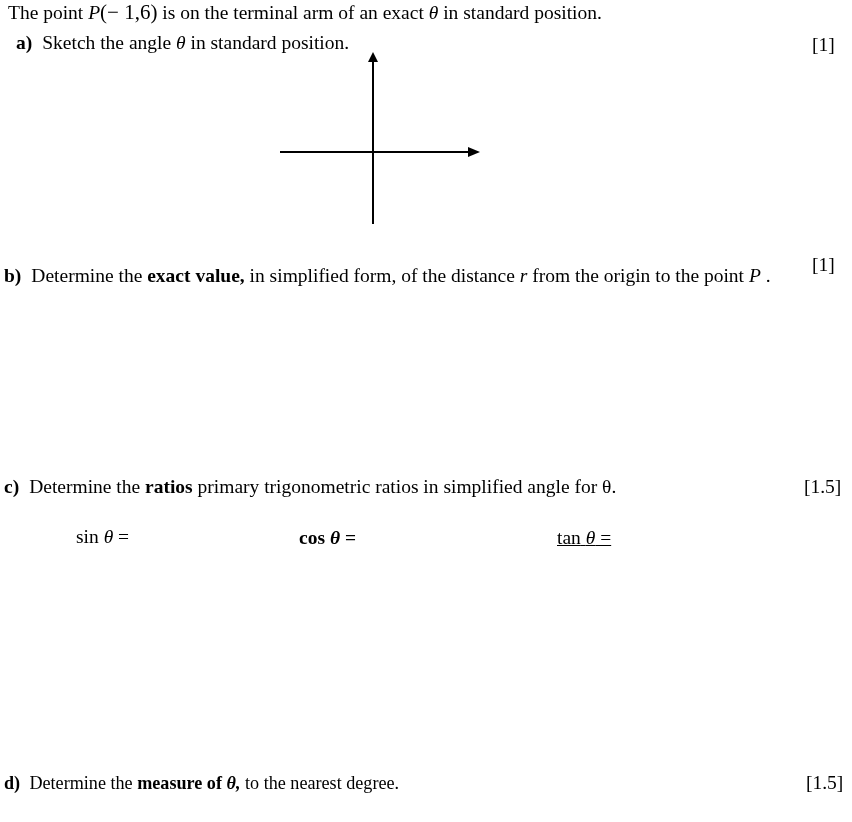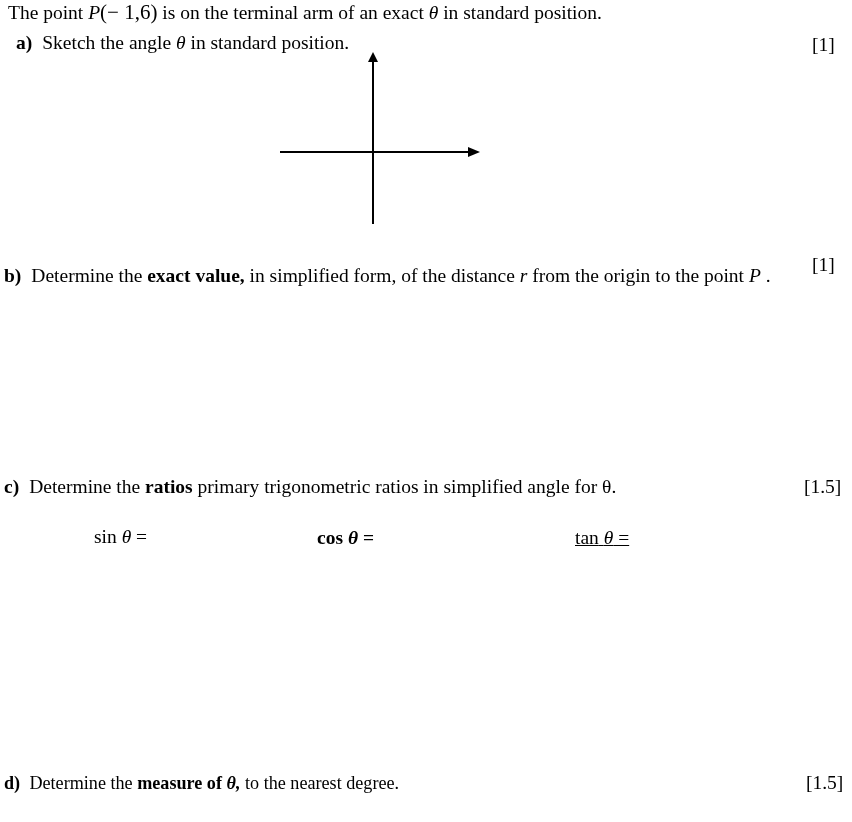--- a/index.html
+++ b/index.html
@@ -8,21 +8,21 @@
       font-family: "Liberation Serif", "DejaVu Serif", serif;
       color: #000; font-size: 19.5px;
     }
     .line { position: absolute; white-space: nowrap; line-height: 24px; }
     .it { font-style: italic; }
     .b { font-weight: bold; }
     .bi { font-weight: bold; font-style: italic; }
     .mark { position: absolute; white-space: nowrap; line-height: 24px; }
     .lbl { font-weight: bold; margin-right: 10px; }
     .axes { position: absolute; left: 270px; top: 48px; }
-    .ratio { position: absolute; line-height: 24px; white-space: nowrap; margin-left: 18px; }
+    .ratio { position: absolute; line-height: 24px; white-space: nowrap; }
     .dtext { transform: scaleX(0.93); transform-origin: left center; }
   </style>
 </head>
 <body>
 
 <div class="line" style="left:8px; top:0px;">
   <span>The point </span><span class="it">P</span><span style="font-size:21px;">(− 1,6)</span><span> is on the terminal arm of an exact </span><span class="it">θ</span><span> in standard position.</span>
 </div>
 
 <div class="line" style="left:16px; top:31px;">

